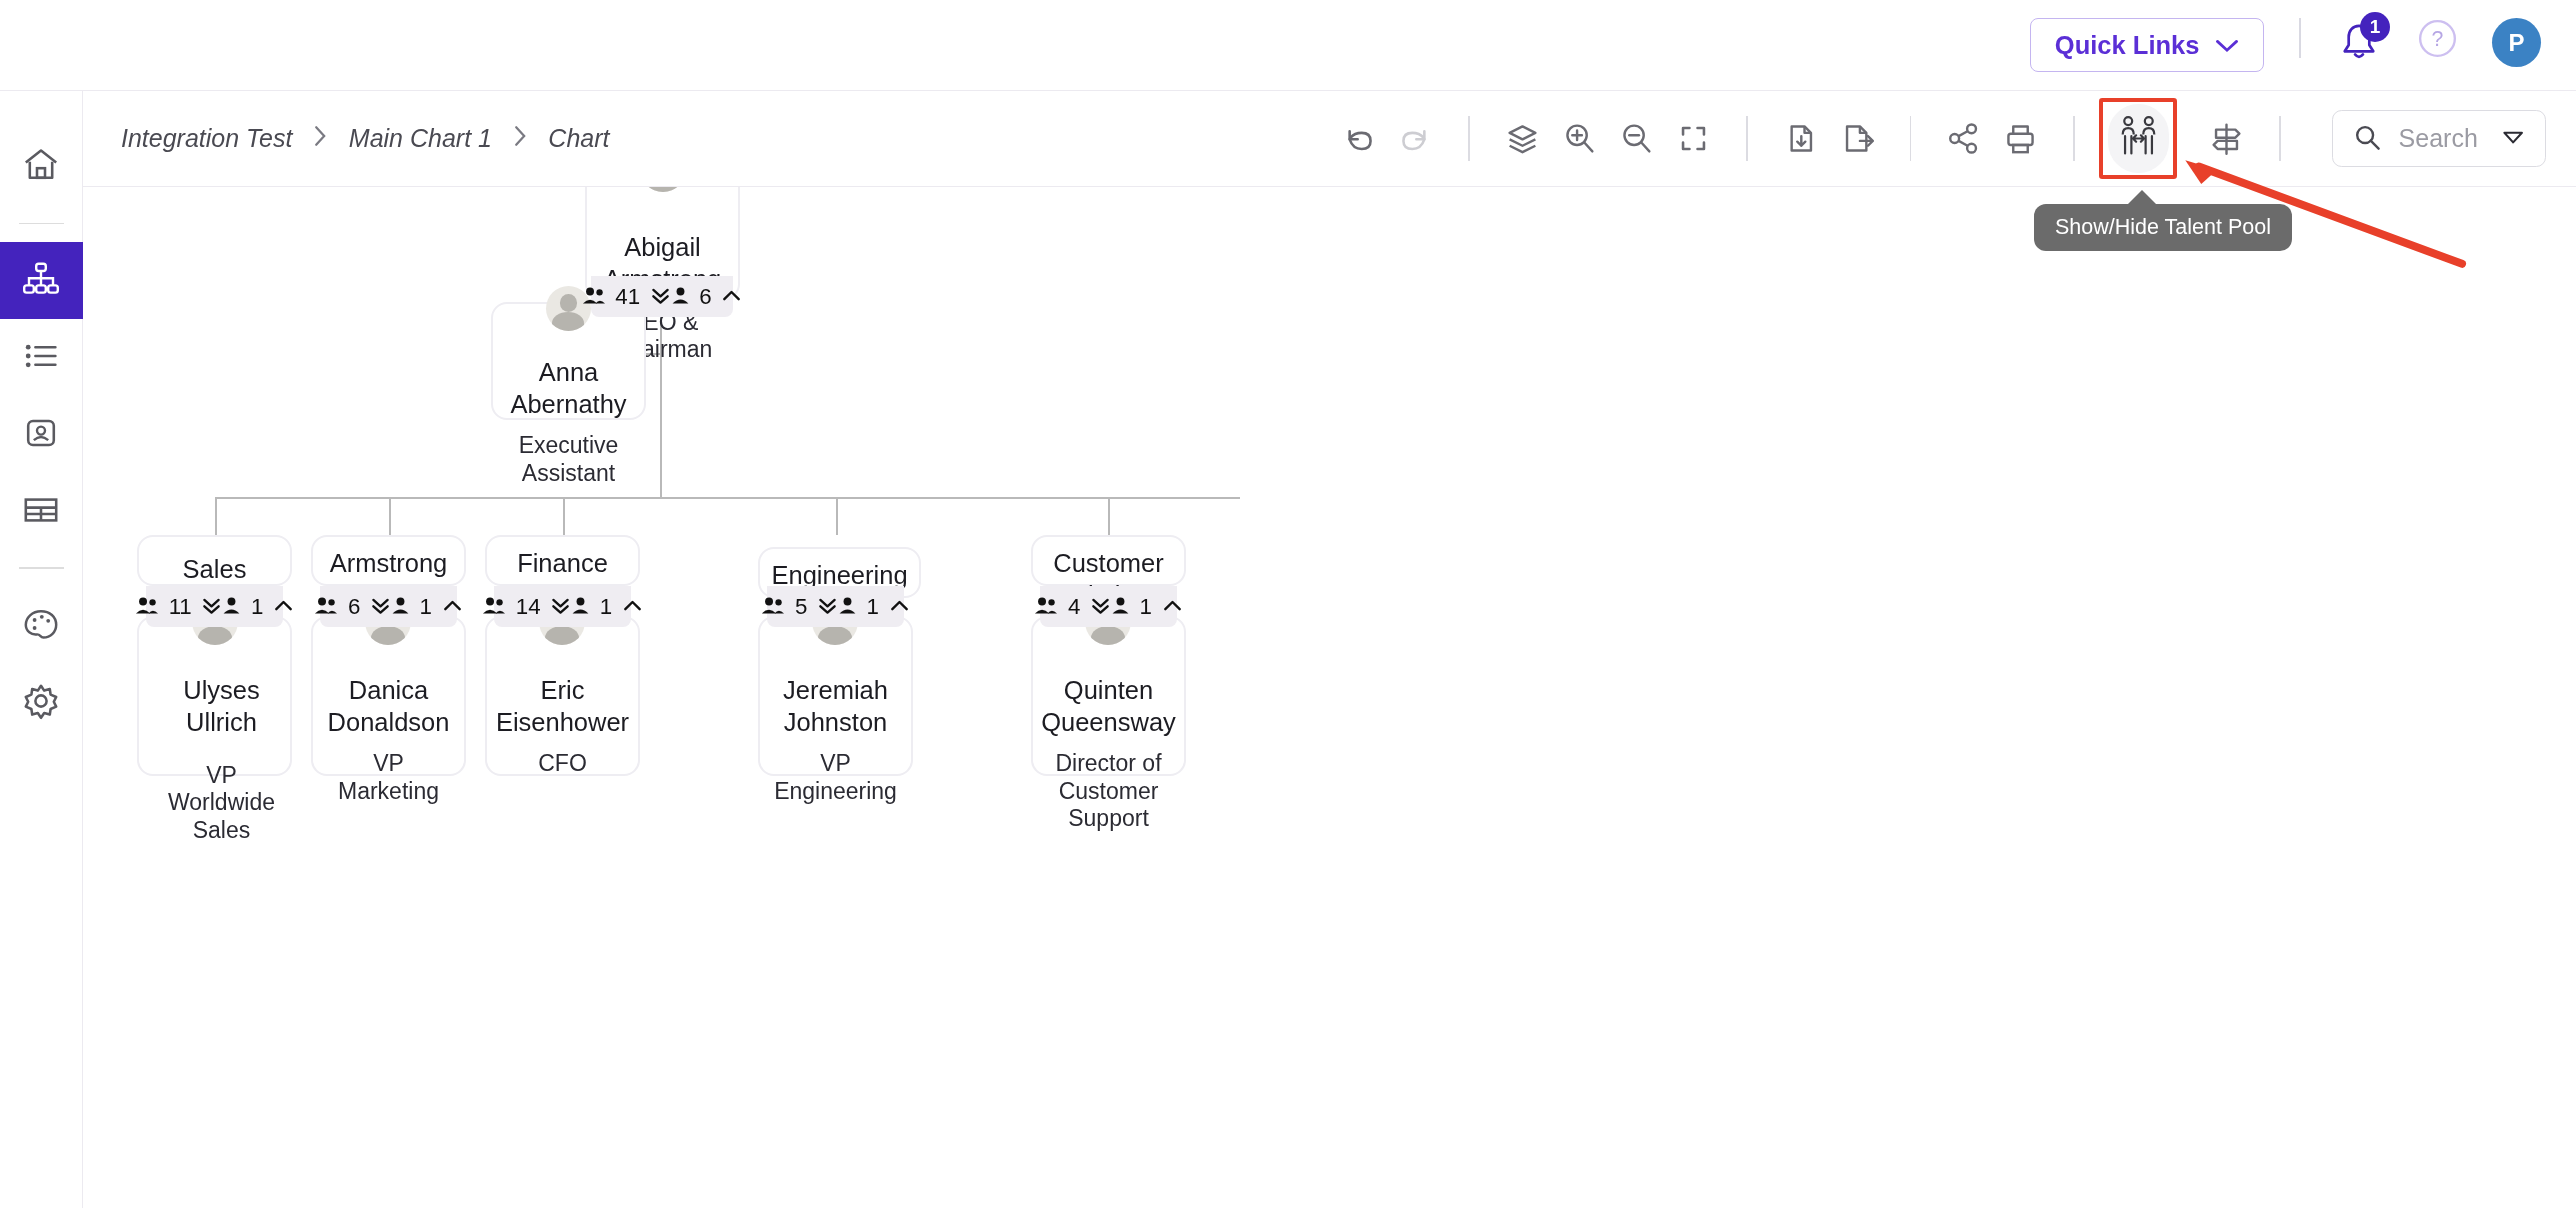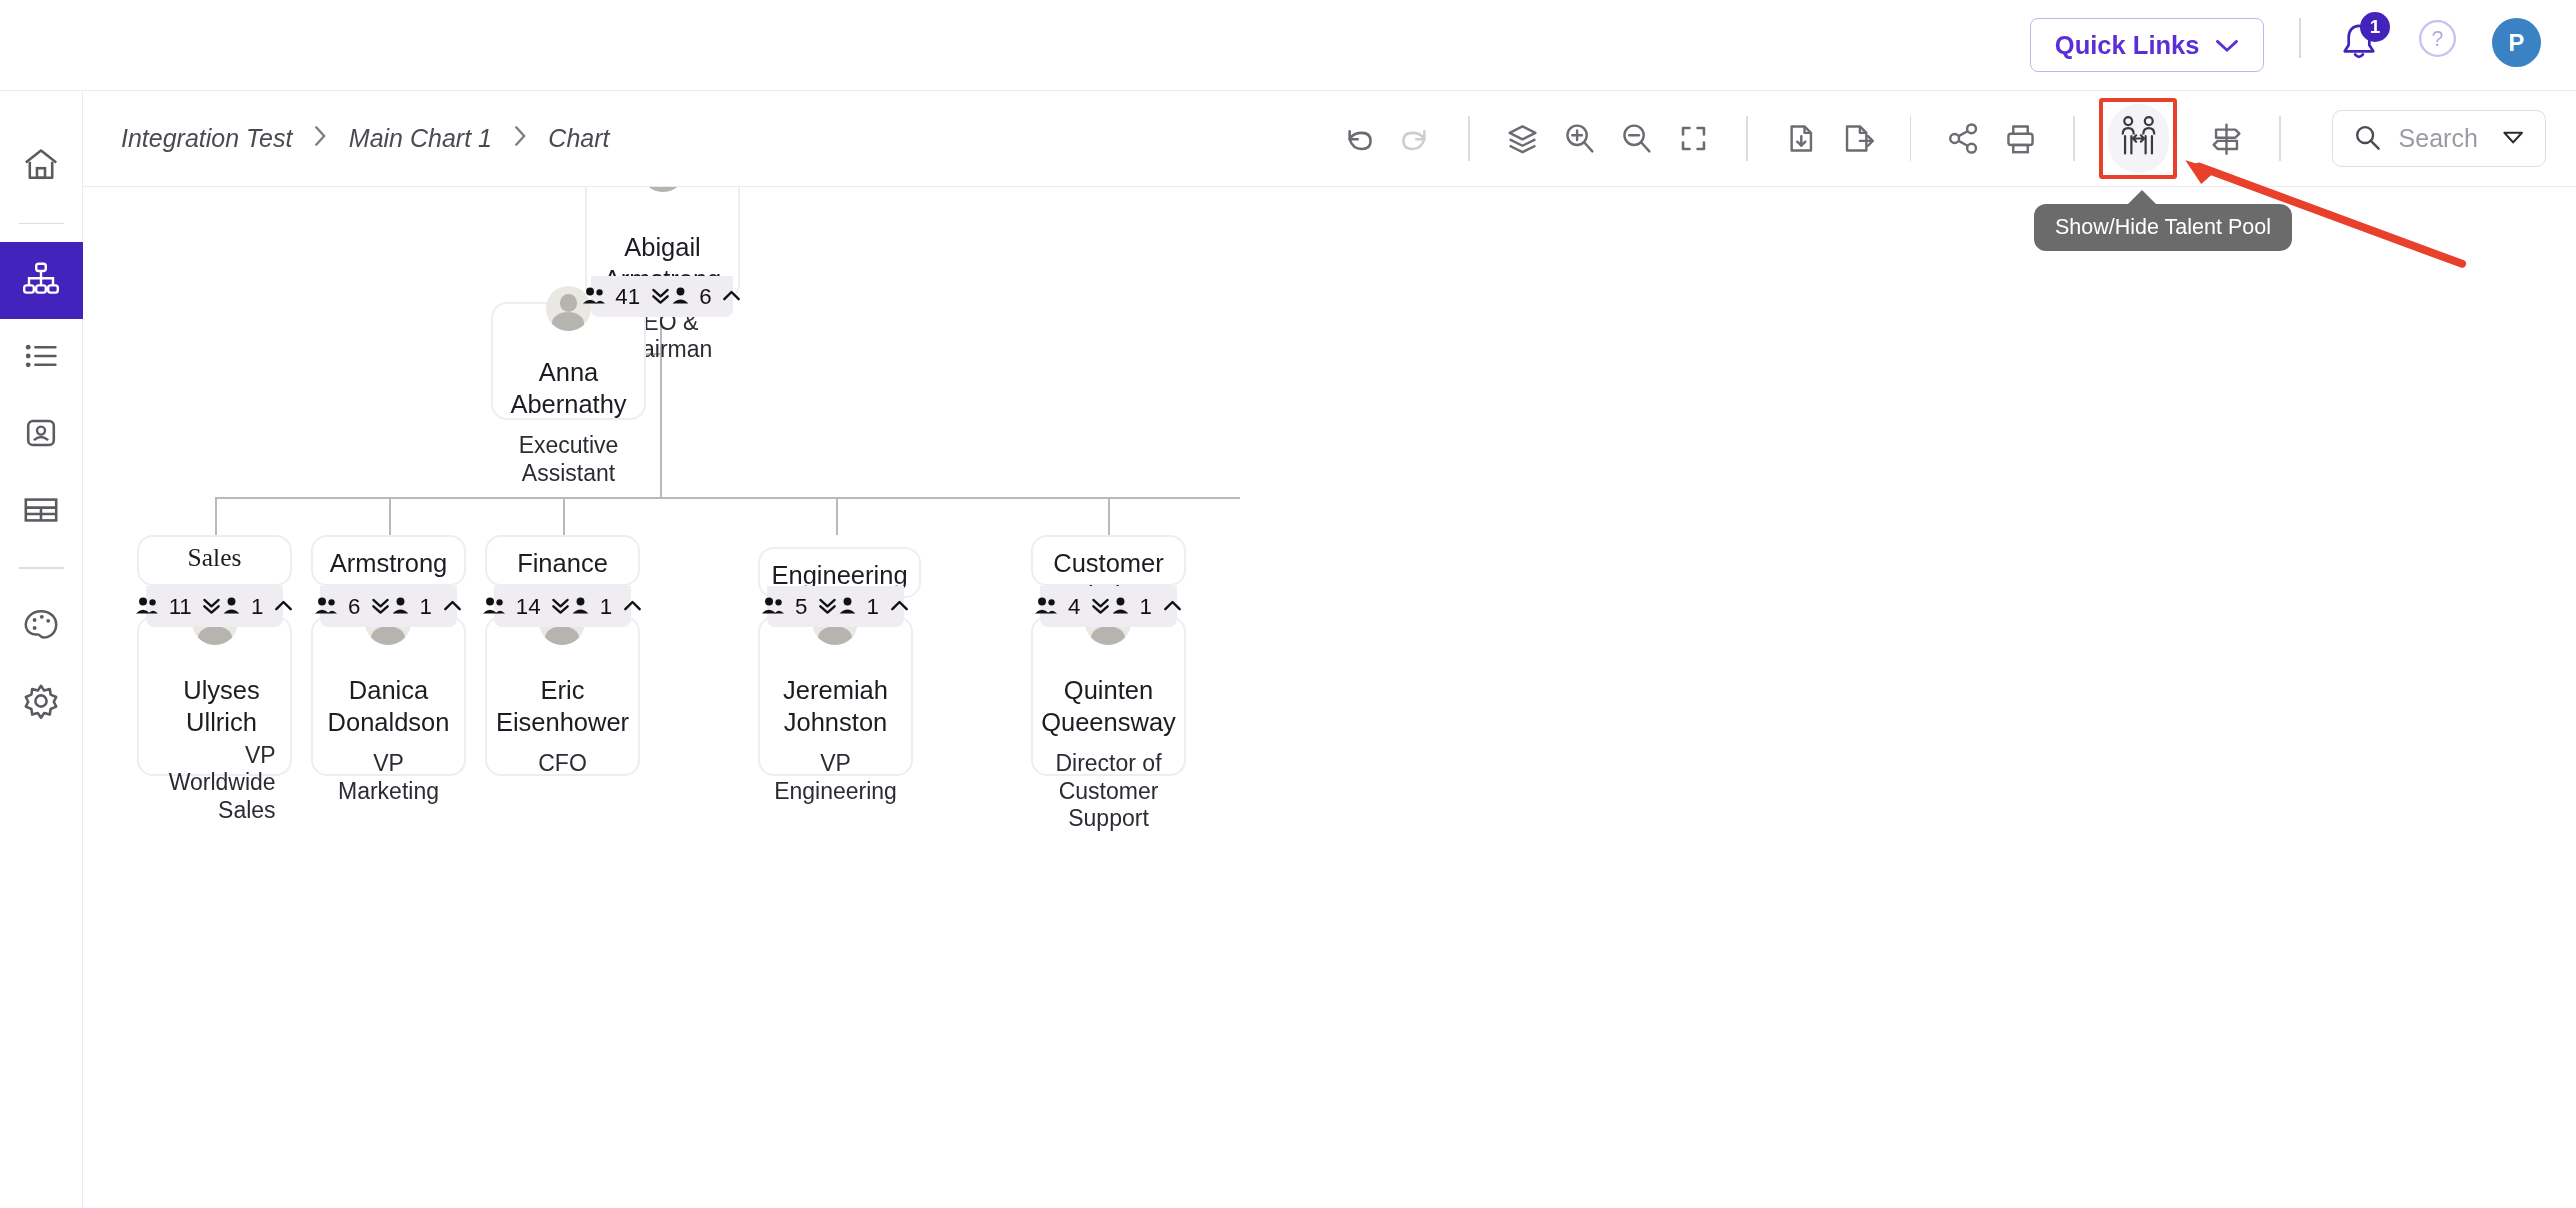--- a/index.html
+++ b/index.html
@@ -474,21 +474,21 @@
       <div class="node-name" style="margin-top:53px;">Anna Abernathy</div>
       <div class="node-title" style="margin-top:11.2px;">Executive Assistant</div>
     </div>
     <div class="avatar-ph" style="left:463px; top:99px; width:45px; height:45px;">
       <div class="ph-head" style="left:13.6px; top:8px; width:17.6px; height:17.6px;"></div>
       <div class="ph-body" style="left:6.4px; top:26px; width:32px; height:22.3px;"></div>
     </div>
 
     <div id="dept-layer">
         <div class="node" style="left: 54px; top: 348px; width: 155px; height: 51px;">
-          <div class="node-name" style="margin-top: 5px; font-family: Liberation Serif, serif;">Sales</div>
+          <div class="node-name" style="margin-top: 17px;">Sales</div>
         </div>
         <div class="counter" style="left: 63px; top: 399px; width: 137px;">
           <div class="cnt-grp">
             <span><svg width="24" height="19" viewBox="0 0 30 24">
                 <circle cx="10" cy="7" r="5" fill="#111"></circle>
                 <circle cx="22" cy="8" r="4" fill="#111"></circle>
                 <path d="M1 22 Q10 13 19 22 Z" fill="#111"></path>
                 <path d="M17 22 Q22 15 29 22 Z" fill="#111"></path>
               </svg></span>
             <span class="cnt-num">11</span>
@@ -503,21 +503,21 @@
                 <path d="M2 22 Q12 12 22 22 Z" fill="#111"></path>
               </svg></span>
             <span class="cnt-num">1</span>
             <span><svg width="21" height="14.4" viewBox="0 0 26 18">
                 <path d="M4 14 L13 5 L22 14" fill="none" stroke="#111" stroke-width="3" stroke-linecap="round" stroke-linejoin="round"></path>
               </svg></span>
           </div>
         </div>
         <div class="node" style="left: 54px; top: 429px; width: 155px; height: 160px; padding-left: 14px;">
           <div class="node-name" style="margin-top: 57px;">Ulyses Ullrich</div>
-          <div class="node-title" style="margin-top: 3px; text-align: right;">VP Worldwide Sales</div>
+          <div class="node-title" style="margin-top: 23px;">VP Worldwide Sales</div>
         </div>
         <div class="avatar-ph" style="left: 109px; top: 412px; width: 46px; height: 46px;">
           <div class="ph-head" style="left:14.4px; top:8px; width:17.6px; height:17.6px;"></div>
           <div class="ph-body" style="left:6.4px; top:27px; width:34px; height:24px;"></div>
         </div>
         <div class="node" style="left: 228px; top: 348px; width: 155px; height: 51px;">
           <div class="node-name" style="margin-top: 11.2px;">Armstrong</div>
         </div>
         <div class="counter" style="left: 237px; top: 399px; width: 137px;">
           <div class="cnt-grp">

